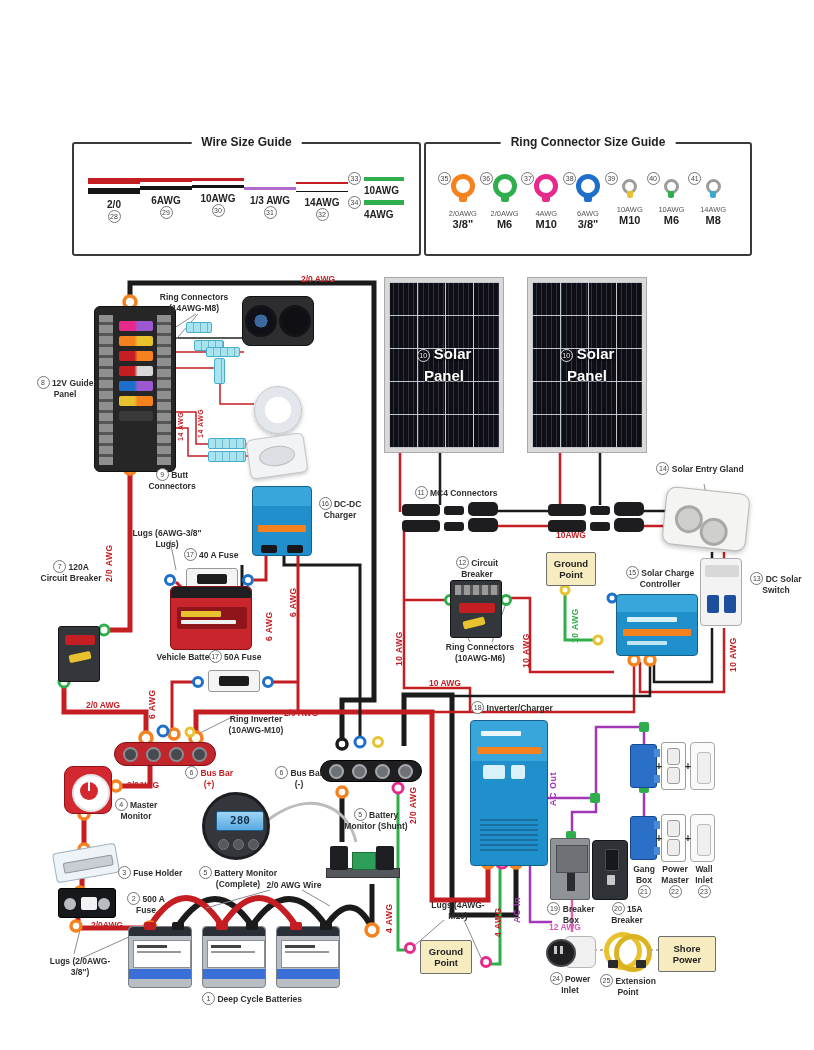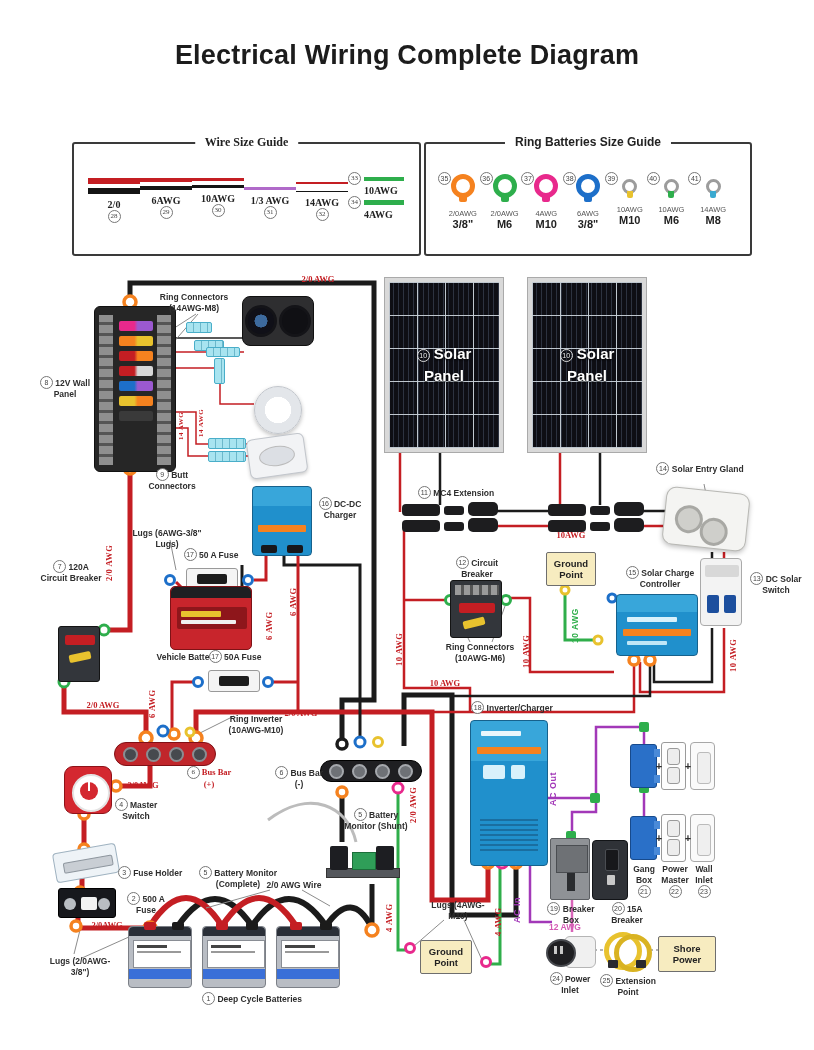--- a/index.html
+++ b/index.html
@@ -23,21 +23,21 @@
   .rg-n{position:absolute;left:-4px;top:-2px;}
   .ring{border-radius:50%;position:relative;margin-bottom:2px;}
   .ring.big{width:14px;height:14px;border:5px solid #000;}
   .ring.sm{width:9px;height:9px;border:3.5px solid #000;margin-top:5px;}
   .stub{position:absolute;left:50%;transform:translateX(-50%);top:100%;width:8px;height:9px;border-radius:0 0 2px 2px;}
   .ring.sm .stub{width:6px;height:7px;}
   .rg-awg{font-size:7.5px;color:#555;margin-top:9px;}
   .rg-size{font-size:11px;font-weight:700;color:#222;}
   
   .lbl{position:absolute;font-size:8.5px;font-weight:700;color:#2e2e2e;text-align:center;line-height:1.25;z-index:7;}
-  .rl{color:#c41e23;font-family:Liberation Serif, serif;}
+  .rl{color:#c41e23;}
   .pk{color:#d45ab4;}
   .pu{color:#a238b8;}
   .vt{writing-mode:vertical-rl;transform:rotate(180deg);letter-spacing:.5px;}
   .ybox{position:absolute;background:#f7ecc0;border:1.5px solid #6e6e6e;border-radius:2px;display:flex;align-items:center;justify-content:center;text-align:center;font-weight:700;font-size:9.5px;color:#222;z-index:7;line-height:1.2;}
   
   .comp{position:absolute;z-index:4;box-sizing:border-box;}
   .solar{background-color:#0e0e14;border:4px solid #d9d9d9;box-shadow:0 0 0 1px #aaa;background-image:repeating-linear-gradient(0deg,rgba(200,208,216,.95) 0 1px,transparent 1px 33px),repeating-linear-gradient(90deg,rgba(200,208,216,.95) 0 1px,transparent 1px 28px),repeating-linear-gradient(90deg,transparent 0 4px,rgba(70,80,100,.55) 4px 5px);display:flex;align-items:center;justify-content:center;}
   .solar-txt{color:#fff;font-weight:700;font-size:15px;text-align:center;line-height:1.5;text-shadow:0 1px 2px #000;}
   .nw{border-color:#ddd;color:#eee;background:transparent;}
   .bluebox{background:linear-gradient(180deg,#38a6da 0 28%,#2090cc 28% 100%);border:1px solid #16618c;border-radius:4px;}
@@ -48,23 +48,22 @@
   .fuse50 i{width:60%;height:10px;background:#1c1c1c;border-radius:2px;}
   .busbar{border-radius:12px;display:flex;align-items:center;justify-content:space-evenly;}
   .stud{width:11px;height:11px;border-radius:50%;}
   .cyan{background:#a8e4f0;border:1px solid #49aec9;border-radius:2px;background-image:repeating-linear-gradient(90deg,transparent 0 6px,rgba(50,140,165,.5) 6px 7px);}
   .outlet-face{width:11px;height:15px;background:#ededed;border:1px solid #9a9a9a;border-radius:3px;margin:2px auto;}
 </style>
 </head>
 <body>
 
 <div id="stage">
-  <h1>Electrical Wiring Complete Diagram</h1>
-
-  <div class="legend" style="left:72px;top:142px;width:345px;height:110px;font-family:Liberation Serif, serif;">
+
+  <div class="legend" style="left:72px;top:142px;width:345px;height:110px;">
     <div class="legend-title">Wire Size Guide</div>
     <div class="wg-row">
       <div class="wg-item">
         <div class="sw">
             <i style="background:#c41e23;height:6px"></i>
             <i style="background:#141414;height:6px"></i>
           </div>
         <div class="wg-name">2/0</div>
         <span class="n">28</span>
       </div>
@@ -112,21 +111,21 @@
               <span class="n">34</span>
               <i class="gbar" style="height:5px"></i>
             </div>
           <div class="wg-name" style="margin-left:16px">4AWG</div>
         </div>
       </div>
     </div>
   </div>
 
   <div class="legend" style="left:424px;top:142px;width:324px;height:110px;">
-    <div class="legend-title">Ring Batteries Size Guide</div>
+    <div class="legend-title">Ring Connector Size Guide</div>
     <div class="rg-row">
       <div class="rg-item">
         <span class="n rg-n">35</span>
         <div class="ring big" style="border-color:#f5821f">
             <i class="stub" style="background:#f5821f"></i>
           </div>
         <div class="rg-awg">2/0AWG</div>
         <div class="rg-size">3/8"</div>
       </div>
       <div class="rg-item">
@@ -507,20 +506,26 @@
     <i class="abs" style="left:8px;top:24px;width:44px;height:2px;background:#999;"></i>
     <i class="abs" style="left:0;top:42px;width:100%;height:10px;background:#3a6fd8;"></i>
   </div>
   <i class="comp" style="left:144px;top:922px;width:12px;height:8px;background:#c41e23;border-radius:2px;"></i>
   <i class="comp" style="left:172px;top:922px;width:12px;height:8px;background:#1b1b1b;border-radius:2px;"></i>
   <i class="comp" style="left:216px;top:922px;width:12px;height:8px;background:#c41e23;border-radius:2px;"></i>
   <i class="comp" style="left:246px;top:922px;width:12px;height:8px;background:#1b1b1b;border-radius:2px;"></i>
   <i class="comp" style="left:290px;top:922px;width:12px;height:8px;background:#c41e23;border-radius:2px;"></i>
   <i class="comp" style="left:320px;top:922px;width:12px;height:8px;background:#1b1b1b;border-radius:2px;"></i>
 
+  <div class="comp" style="left:202px;top:792px;width:68px;height:68px;border-radius:50%;background:#33373c;border:3px solid #1c1e21;">
+    <div class="abs" style="left:11px;top:16px;width:46px;height:18px;background:linear-gradient(180deg,#9ed6f5,#58a8e0);border:1px solid #1c5d8e;border-radius:2px;text-align:center;font-family:'DejaVu Sans Mono',monospace;font-size:11px;font-weight:700;color:#10314a;line-height:18px;">280</div>
+    <i class="abs" style="left:13px;top:44px;width:9px;height:9px;border-radius:50%;background:#55595f;border:1px solid #777;"></i>
+    <i class="abs" style="left:28px;top:44px;width:9px;height:9px;border-radius:50%;background:#55595f;border:1px solid #777;"></i>
+    <i class="abs" style="left:43px;top:44px;width:9px;height:9px;border-radius:50%;background:#55595f;border:1px solid #777;"></i>
+  </div>
 
   <div class="comp" style="left:326px;top:844px;width:72px;height:36px;">
     <i class="abs" style="left:0;top:24px;width:72px;height:8px;background:#54575c;border:1px solid #333;"></i>
     <i class="abs" style="left:4px;top:2px;width:18px;height:24px;background:#1d1e22;border-radius:2px;"></i>
     <i class="abs" style="right:4px;top:2px;width:18px;height:24px;background:#1d1e22;border-radius:2px;"></i>
     <i class="abs" style="left:26px;top:8px;width:22px;height:16px;background:#2f9e58;border:1px solid #1c6e3a;"></i>
   </div>
 
   <div class="comp bluebox" style="left:470px;top:720px;width:78px;height:146px;">
     <i class="abs" style="left:10px;top:10px;width:40px;height:5px;background:#eaf6fc;border-radius:1px;"></i>
@@ -578,39 +583,39 @@
   </div>
 
   <div class="ybox" style="left:658px;top:936px;width:56px;height:34px;">
       <span>Shore Power</span>
     </div>
   <div class="ybox" style="left:420px;top:940px;width:50px;height:32px;">
       <span>Ground Point</span>
     </div>
 
   <div class="lbl" style="left:148px;top:292px;width:92px;"><span>Ring Connectors (14AWG-M8)</span></div>
-  <div class="lbl" style="left:36px;top:376px;width:58px;"><span class="n">8</span> <span>12V Wall Panel</span></div>
+  <div class="lbl" style="left:36px;top:376px;width:58px;"><span class="n">8</span> <span>12V Guide Panel</span></div>
   <div class="lbl rl" style="left:296px;top:274px;width:44px;"><span>2/0 AWG</span></div>
   <div class="lbl" style="left:136px;top:468px;width:72px;"><span class="n">9</span> <span>Butt Connectors</span></div>
-  <div class="lbl" style="left:410px;top:486px;width:92px;"><span class="n">11</span> <span>MC4 Extension</span></div>
+  <div class="lbl" style="left:410px;top:486px;width:92px;"><span class="n">11</span> <span>MC4 Connectors</span></div>
   <div class="lbl" style="left:652px;top:462px;width:96px;"><span class="n">14</span> <span>Solar Entry Gland</span></div>
   <div class="lbl" style="left:312px;top:497px;width:56px;"><span class="n">16</span> <span>DC-DC Charger</span></div>
   <div class="lbl" style="left:128px;top:528px;width:78px;"><span>Lugs (6AWG-3/8" Lugs)</span></div>
-  <div class="lbl" style="left:182px;top:548px;width:58px;"><span class="n">17</span> <span>50 A Fuse</span></div>
+  <div class="lbl" style="left:182px;top:548px;width:58px;"><span class="n">17</span> <span>40 A Fuse</span></div>
   <div class="lbl" style="left:40px;top:560px;width:62px;"><span class="n">7</span> <span>120A Circuit Breaker</span></div>
   <div class="lbl" style="left:156px;top:652px;width:62px;"><span>Vehicle Battery</span></div>
   <div class="lbl" style="left:206px;top:650px;width:58px;"><span class="n">17</span> <span>50A Fuse</span></div>
   <div class="lbl" style="left:446px;top:556px;width:62px;"><span class="n">12</span> <span>Circuit Breaker</span></div>
   <div class="lbl" style="left:434px;top:642px;width:92px;"><span>Ring Connectors (10AWG-M6)</span></div>
   <div class="lbl" style="left:614px;top:566px;width:92px;"><span class="n">15</span> <span>Solar Charge Controller</span></div>
   <div class="lbl" style="left:744px;top:572px;width:64px;"><span class="n">13</span> <span>DC Solar Switch</span></div>
   <div class="lbl" style="left:220px;top:714px;width:72px;"><span>Ring Inverter (10AWG-M10)</span></div>
   <div class="lbl rl" style="left:182px;top:766px;width:54px;"><span class="n">6</span> <span>Bus Bar (+)</span></div>
   <div class="lbl" style="left:272px;top:766px;width:54px;"><span class="n">6</span> <span>Bus Bar (-)</span></div>
-  <div class="lbl" style="left:108px;top:798px;width:56px;"><span class="n">4</span> <span>Master Switch</span></div>
+  <div class="lbl" style="left:108px;top:798px;width:56px;"><span class="n">4</span> <span>Master Monitor</span></div>
   <div class="lbl" style="left:112px;top:866px;width:76px;"><span class="n">3</span> <span>Fuse Holder</span></div>
   <div class="lbl" style="left:118px;top:892px;width:56px;"><span class="n">2</span> <span>500 A Fuse</span></div>
   <div class="lbl" style="left:42px;top:956px;width:76px;"><span>Lugs (2/0AWG-3/8")</span></div>
   <div class="lbl" style="left:190px;top:992px;width:124px;"><span class="n">1</span> <span>Deep Cycle Batteries</span></div>
   <div class="lbl" style="left:252px;top:880px;width:84px;"><span>2/0 AWG Wire</span></div>
   <div class="lbl" style="left:192px;top:866px;width:92px;"><span class="n">5</span> <span>Battery Monitor (Complete)</span></div>
   <div class="lbl" style="left:344px;top:808px;width:64px;"><span class="n">5</span> <span>Battery Monitor (Shunt)</span></div>
   <div class="lbl" style="left:462px;top:701px;width:100px;"><span class="n">18</span> <span>Inverter/Charger</span></div>
   <div class="lbl" style="left:542px;top:902px;width:58px;"><span class="n">19</span> <span>Breaker Box</span></div>
   <div class="lbl" style="left:596px;top:902px;width:62px;"><span class="n">20</span> <span>15A Breaker</span></div>

